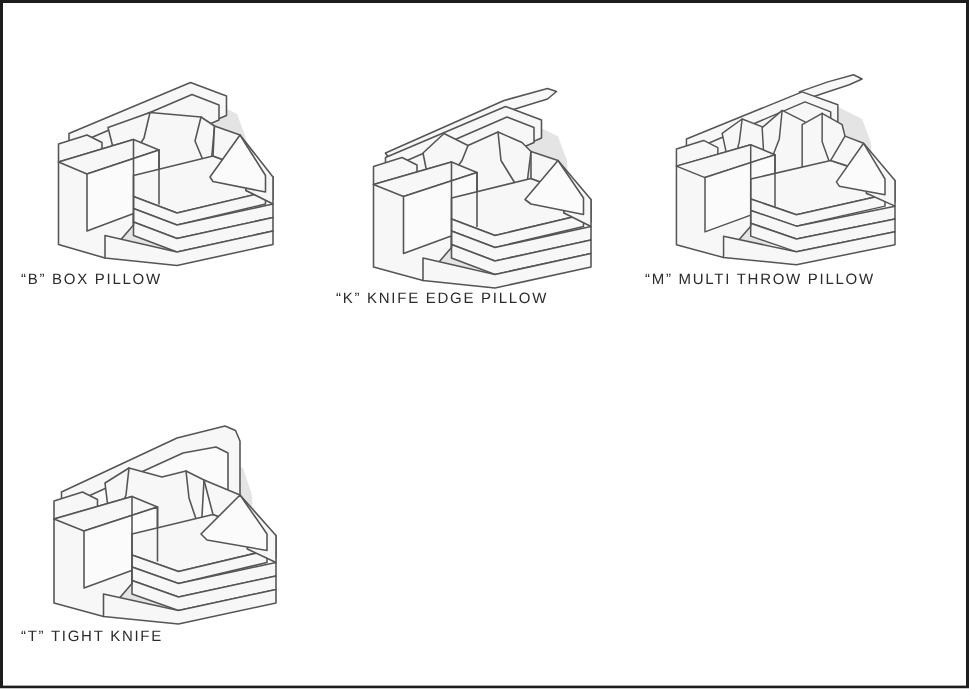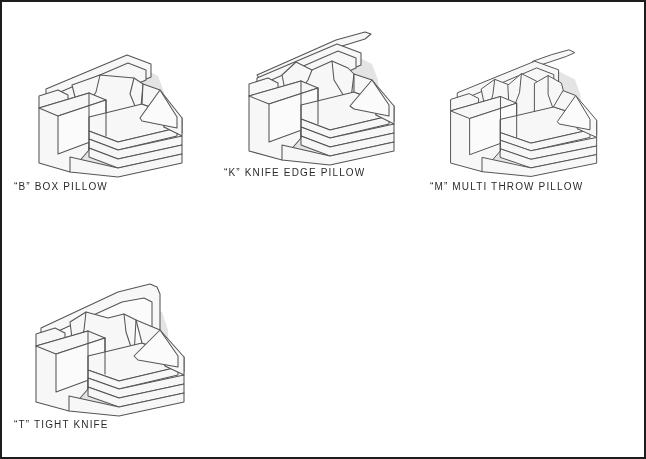--- a/index.html
+++ b/index.html
@@ -61,21 +61,21 @@
     font-size: 10px;
     line-height: 13px;
     letter-spacing: 1.15px;
     color: #2b2b2b;
     white-space: nowrap;
     font-weight: 400;
   }
 
   
   #opt-b { left: 12px;  top: 30px; }
-  #opt-k { left: 222px; top: 16px; }
+  #opt-k { left: 222px; top: 43px; }
   #opt-m { left: 428px; top: 30px; }
   #opt-t { left: 12px;  top: 268px; }
 
   #opt-m .art, #opt-m .caption { width: 210px; }
   #opt-m { width: 210px; }
 </style>
 </head>
 <body>
 
 <div id="page">

